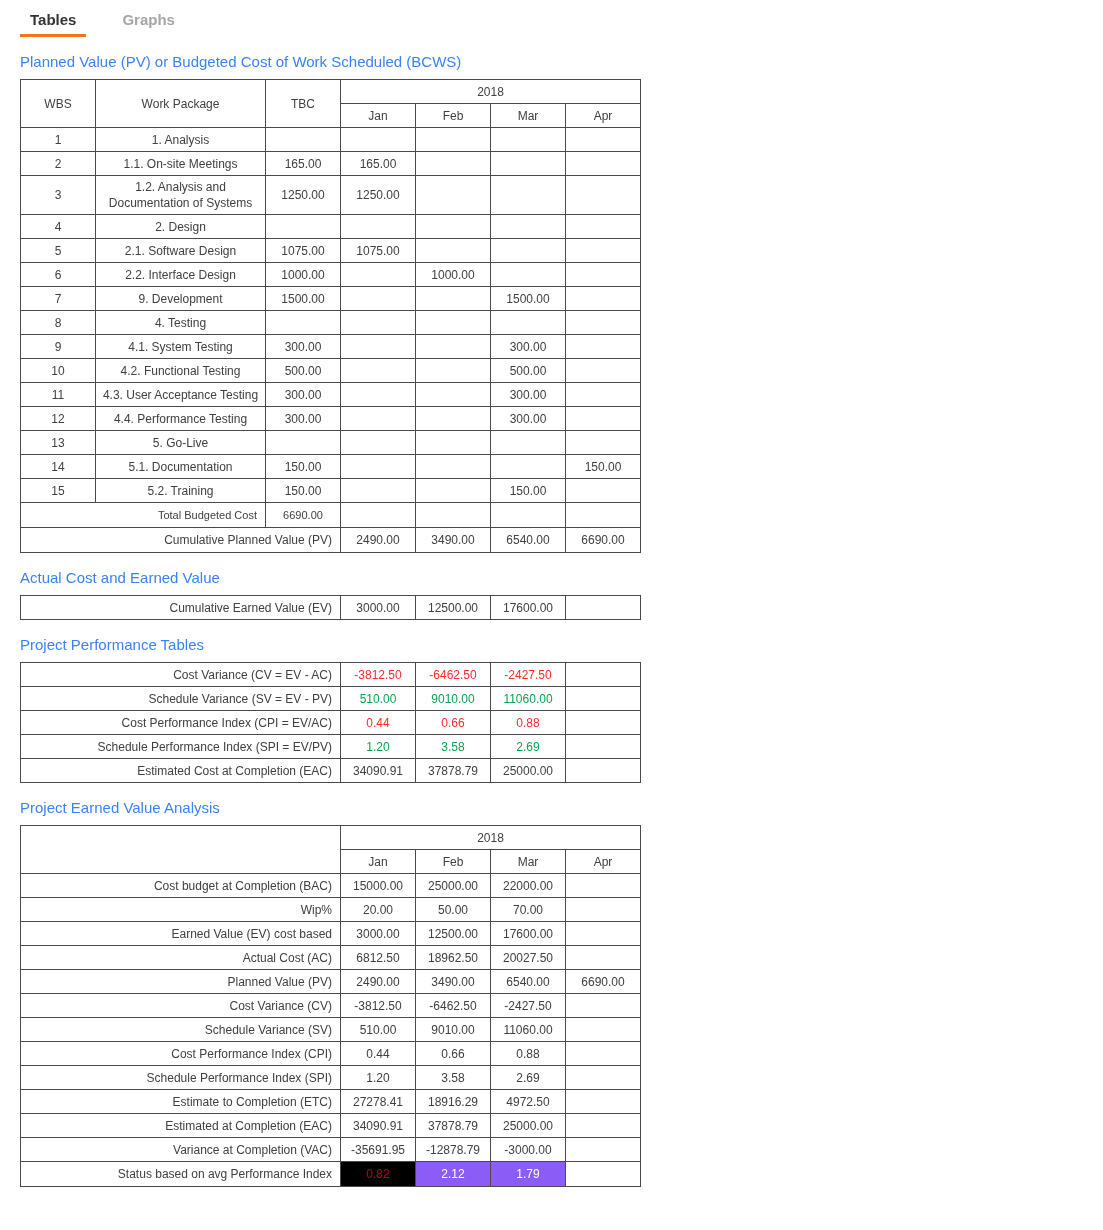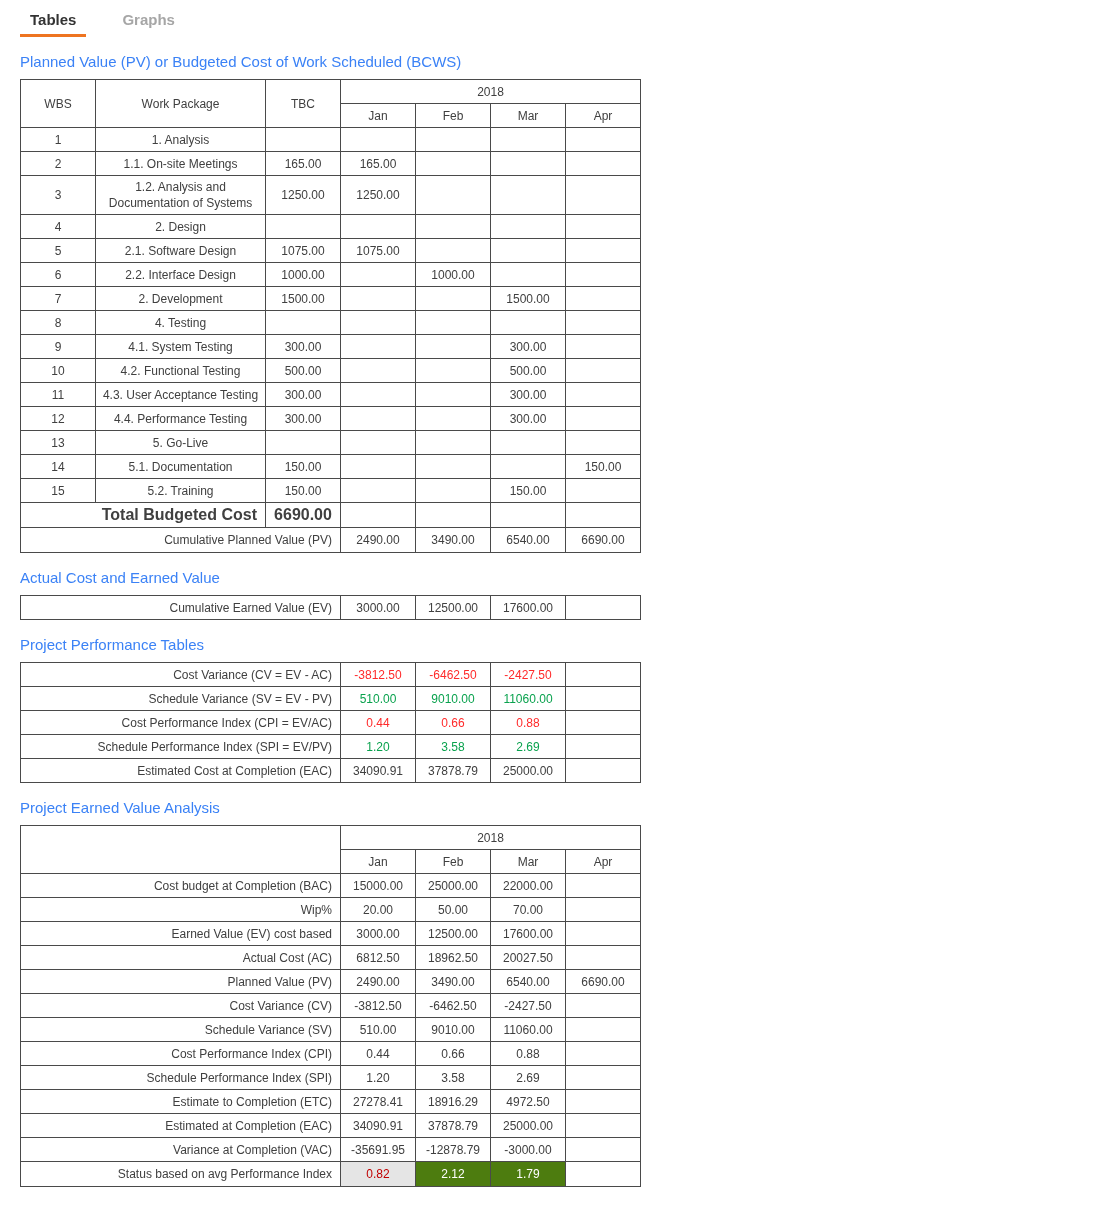--- a/index.html
+++ b/index.html
@@ -31,27 +31,27 @@
     padding: 3px 6px;
     height: 24px;
     font-weight: 400;
     font-size: 12px;
     line-height: 16px;
     text-align: center;
     vertical-align: middle;
     overflow: hidden;
   }
   .grid td.label { text-align: right; padding-right: 8px; }
-  .grid tr.total-row td { font-size: 16px; height: 25px; font-weight: bold; }
+  .grid tr.total-row td { font-size: 11px; height: 25px; }
   .grid tr.cum-row td { height: 25px; }
 
   .val-red   { color: #ff2a2a; }
   .val-green { color: #0aa24e; }
-  .status-bad  { background: #e5e5e5; color: #c00000; }
-  .status-good { background: #4d7c0f; color: #ffffff; }
+  .status-bad  { background: #000000; color: #c00000; }
+  .status-good { background: #8b5cf6; color: #ffffff; }
 </style>
 </head>
 <body>
 
 <div class="content">
 
   <div class="tabbar">
     <div class="tab active">Tables</div>
     <div class="tab inactive">Graphs</div>
   </div>
@@ -132,21 +132,21 @@
             <td>6</td>
             <td>2.2. Interface Design</td>
             <td>1000.00</td>
             <td></td>
             <td>1000.00</td>
             <td></td>
             <td></td>
           </tr>
           <tr>
             <td>7</td>
-            <td>2. Development</td>
+            <td>9. Development</td>
             <td>1500.00</td>
             <td></td>
             <td></td>
             <td>1500.00</td>
             <td></td>
           </tr>
           <tr>
             <td>8</td>
             <td>4. Testing</td>
             <td></td>

